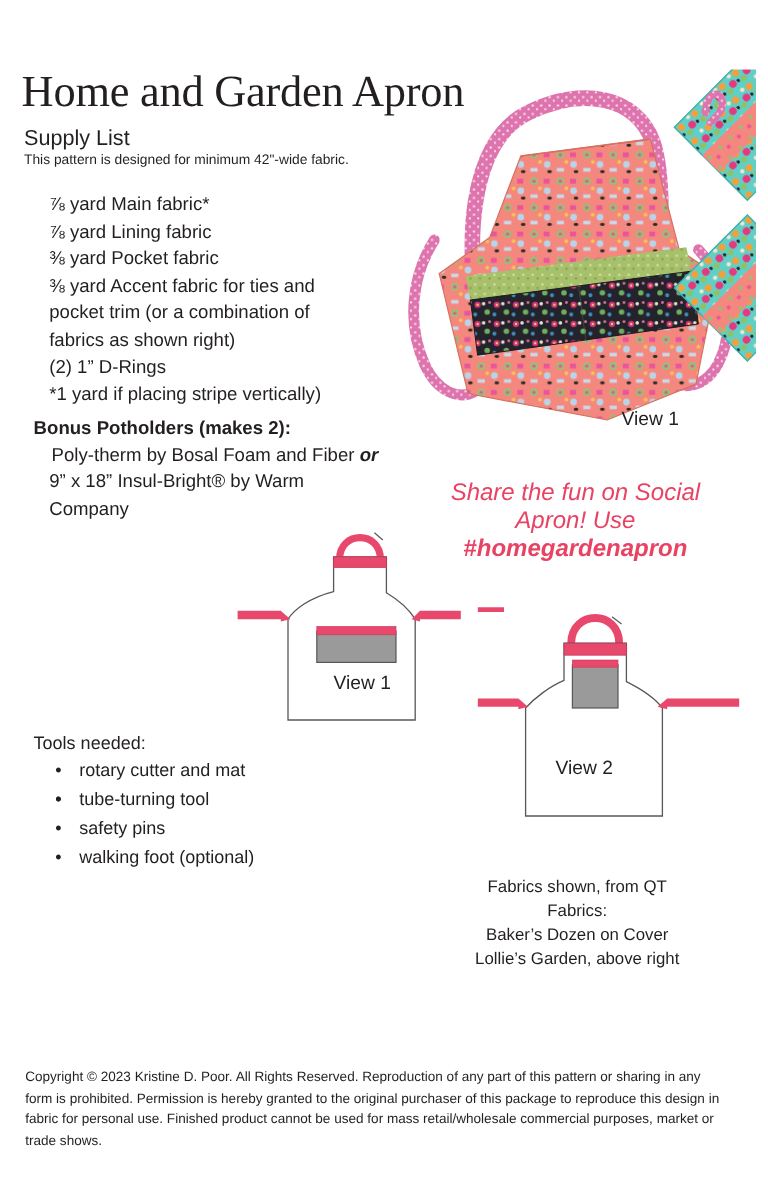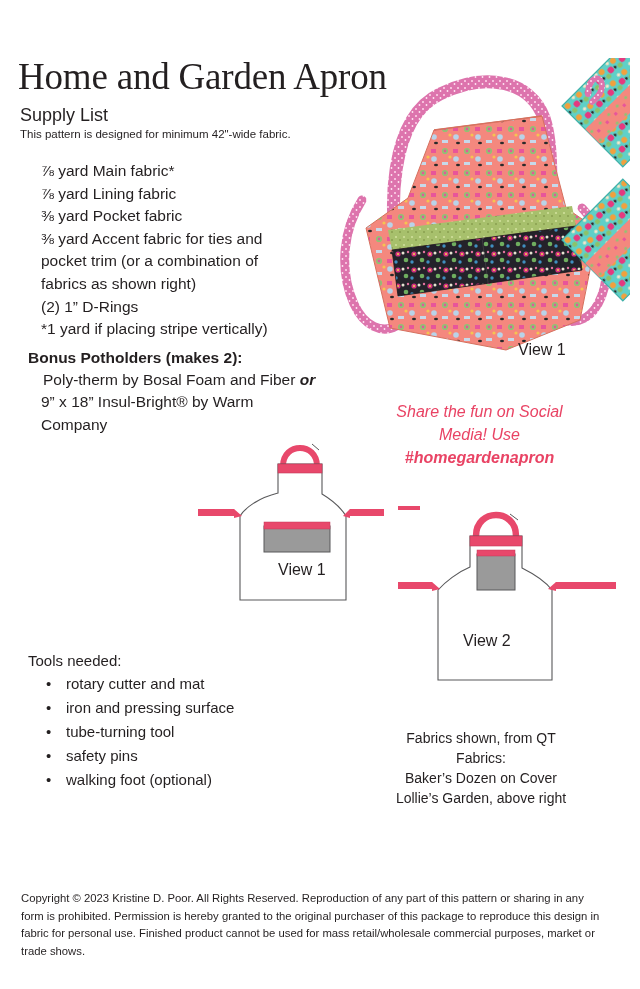--- a/index.html
+++ b/index.html
@@ -44,27 +44,27 @@
     padding-left:13px;
   }
   .sup-line.ind{padding-left:15px;}
   .sup-line i{font-style:italic;font-weight:bold;}
 
   
   .social{
     position:absolute;left:372px;top:400px;width:215px;
     text-align:center;
     color:#e94364;
-    font-size:16px;line-height:23px;
+    font-size:20px;line-height:23px;
     font-style:italic;
   }
   .social .tag{font-weight:bold;}
 
   
-  .tools{position:absolute;left:28px;top:650px;width:260px;}
+  .tools{position:absolute;left:28px;top:609px;width:260px;}
   .tools-head{font-size:15px;line-height:22px;color:#231f20;}
   .tools ul{margin:0;padding:0;list-style:none;}
   .tools li{
     font-size:15px;line-height:24px;color:#231f20;
     padding-left:38px;position:relative;
   }
   .tools li .bul{
     position:absolute;left:18px;top:0;
     font-size:15px;line-height:24px;
   }
@@ -210,21 +210,21 @@
     <div class="sup-line">*1 yard if placing stripe vertically)</div>
 
     <div class="sec-head second">Bonus Potholders (makes 2):</div>
     <div class="sup-line ind"><span>Poly-therm by Bosal Foam and Fiber </span><i>or</i></div>
     <div class="sup-line">9” x 18” Insul-Bright® by Warm</div>
     <div class="sup-line">Company</div>
   </div>
 
   <div class="social">
     <div>Share the fun on Social</div>
-    <div>Media! Use</div>
+    <div>Apron! Use</div>
     <div class="tag">#homegardenapron</div>
   </div>
 
   <div class="draw-v1">
     <svg width="210" height="180" viewBox="0 0 210 180" xmlns="http://www.w3.org/2000/svg">
 
       <path d="M97 28 C97 4, 131 4, 131 28" fill="none" stroke="#e8486b" stroke-width="6"></path>
       <path d="M126 6 L133 12" fill="none" stroke="#58585a" stroke-width="1"></path>
 
       <path d="M92 26 L136 26 L136 56 C146 62, 155 70, 160 78 L160 162 L54 162 L54 78 C59 70, 72 60, 92 55 Z" fill="#ffffff" stroke="#58585a" stroke-width="1.1"></path>
@@ -264,21 +264,21 @@
       <rect x="79" y="62" width="38" height="36" fill="#9a9a9a" stroke="#58585a" stroke-width="1"></rect>
       <rect x="79" y="58" width="38" height="6" fill="#e8486b" stroke="#c33a58" stroke-width="0.5"></rect>
     </svg>
   </div>
   <div class="dlabel v2-lbl">View 2</div>
 
   <div class="tools">
     <div class="tools-head">Tools needed:</div>
     <ul>
       <li><span class="bul">•</span><span>rotary cutter and mat</span></li>
-      <li><span class="bul">•</span><span>iron and pressing surface</span></li>
+      <li><span class="bul">•</span></li>
       <li><span class="bul">•</span><span>tube-turning tool</span></li>
       <li><span class="bul">•</span><span>safety pins</span></li>
       <li><span class="bul">•</span><span>walking foot (optional)</span></li>
     </ul>
   </div>
 
   <div class="fabrics">
     <div>Fabrics shown, from QT</div>
     <div>Fabrics:</div>
     <div>Baker’s Dozen on Cover</div>

